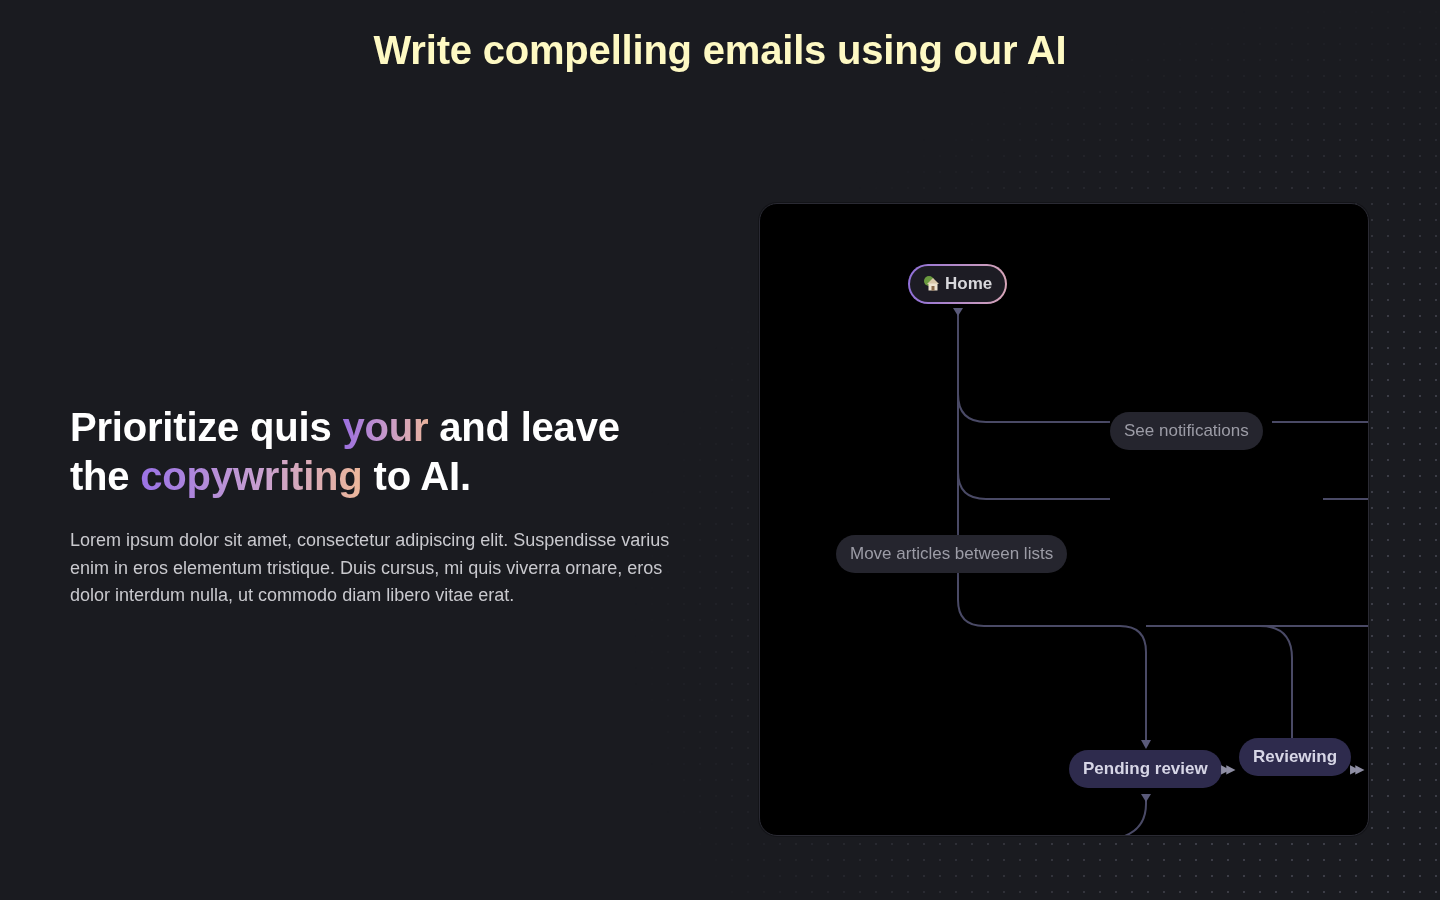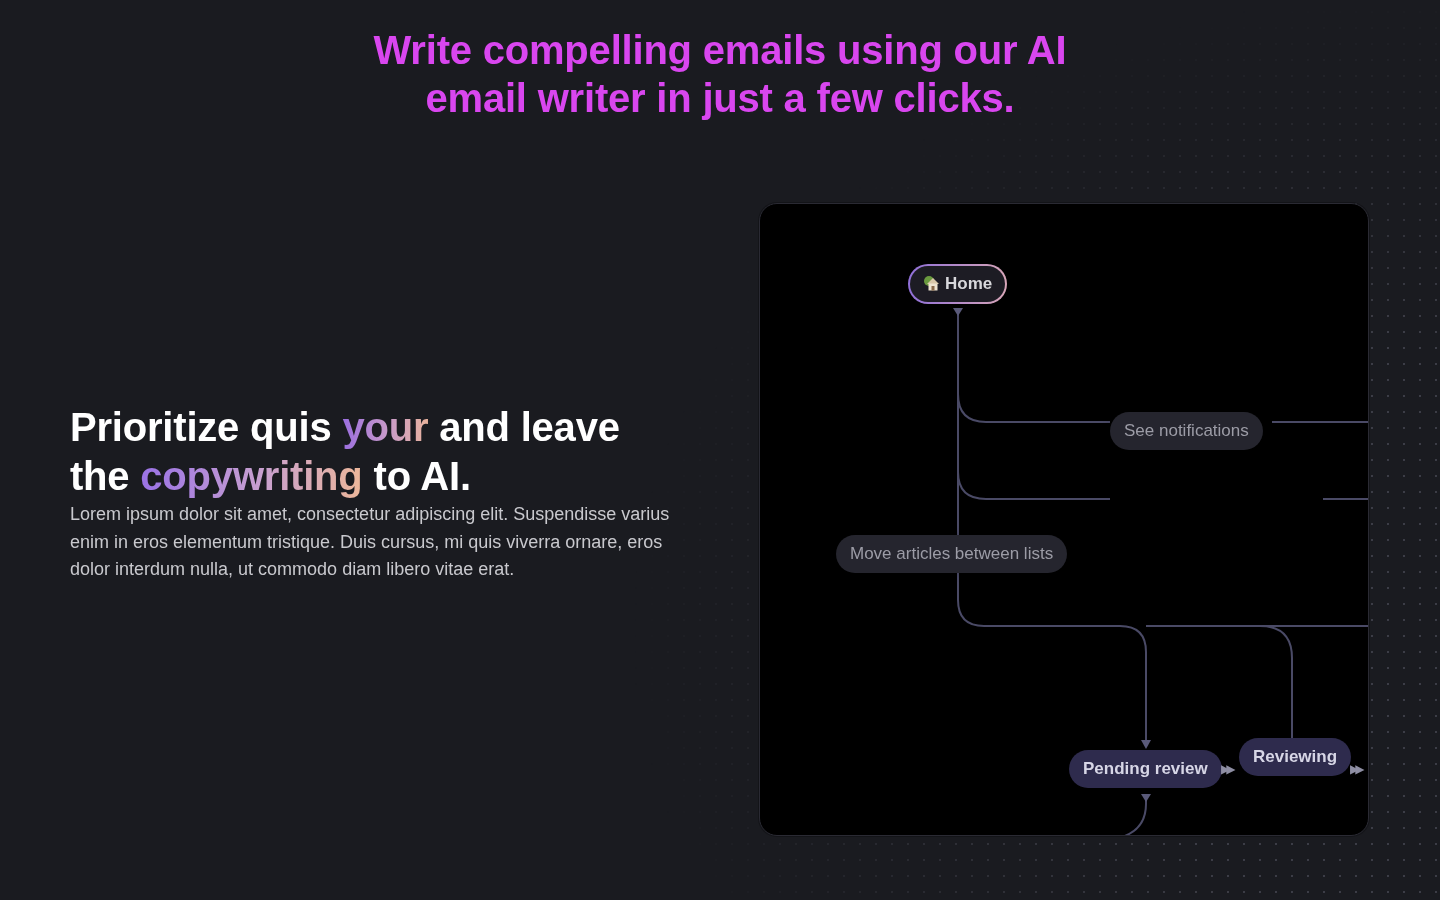--- a/index.html
+++ b/index.html
@@ -17,38 +17,39 @@
       background-position: 4px 4px;
       -webkit-mask-image: radial-gradient(ellipse 75% 95% at 100% 70%, #000 35%, transparent 75%);
       mask-image: radial-gradient(ellipse 75% 95% at 100% 70%, #000 35%, transparent 75%);
       pointer-events: none;
     }
     .hero-title {
       position: absolute; left: 0; right: 0; top: 26px;
       text-align: center;
       font-size: 40px; font-weight: 700; line-height: 48px;
       letter-spacing: -0.2px;
-      color: #d946ef;
+      color: #fef9c3;
     }
     .feature {
       position: absolute; left: 70px; top: 403px; width: 620px;
     }
     .feature-title {
       font-size: 40px; font-weight: 700; line-height: 49px; color: #ffffff;
       letter-spacing: -0.2px;
     }
     .grad-work {
       background: linear-gradient(90deg, #9b6ee0 0%, #c99bc8 55%, #e9b39d 100%);
       -webkit-background-clip: text; background-clip: text; color: transparent;
     }
     .grad-copy {
       background: linear-gradient(90deg, #9a72e6 0%, #c8a0cf 55%, #edb79a 100%);
       -webkit-background-clip: text; background-clip: text; color: transparent;
     }
     .feature-body {
+      margin-top: 26px;
       font-size: 18px; line-height: 27.5px; color: #c9c9ce;
       width: 615px;
     }
     .card {
       position: absolute; left: 759px; top: 203px; width: 610px; height: 633px;
       background: #000000;
       border: 1px solid #2a2a33;
       border-radius: 18px;
       overflow: hidden;
       box-shadow: 0 0 0 1px rgba(0,0,0,0.25);
@@ -87,21 +88,20 @@
       position: absolute; color: #8e8ea3; font-size: 12px; letter-spacing: -4px;
     }
   </style>
 </head>
 <body>
 
 <div class="dots"></div>
 
 <h1 class="hero-title">
   <span>Write compelling emails using our AI</span><br>
-  <span>email writer in just a few clicks.</span>
 </h1>
 
 <section class="feature">
   <h2 class="feature-title">
     <span>Prioritize quis </span><span class="grad-work">your</span><span> and leave</span><br>
     <span>the </span><span class="grad-copy">copywriting</span><span> to AI.</span>
   </h2>
   <p class="feature-body">Lorem ipsum dolor sit amet, consectetur adipiscing elit. Suspendisse varius enim in eros elementum tristique. Duis cursus, mi quis viverra ornare, eros dolor interdum nulla, ut commodo diam libero vitae erat.</p>
 </section>
 

